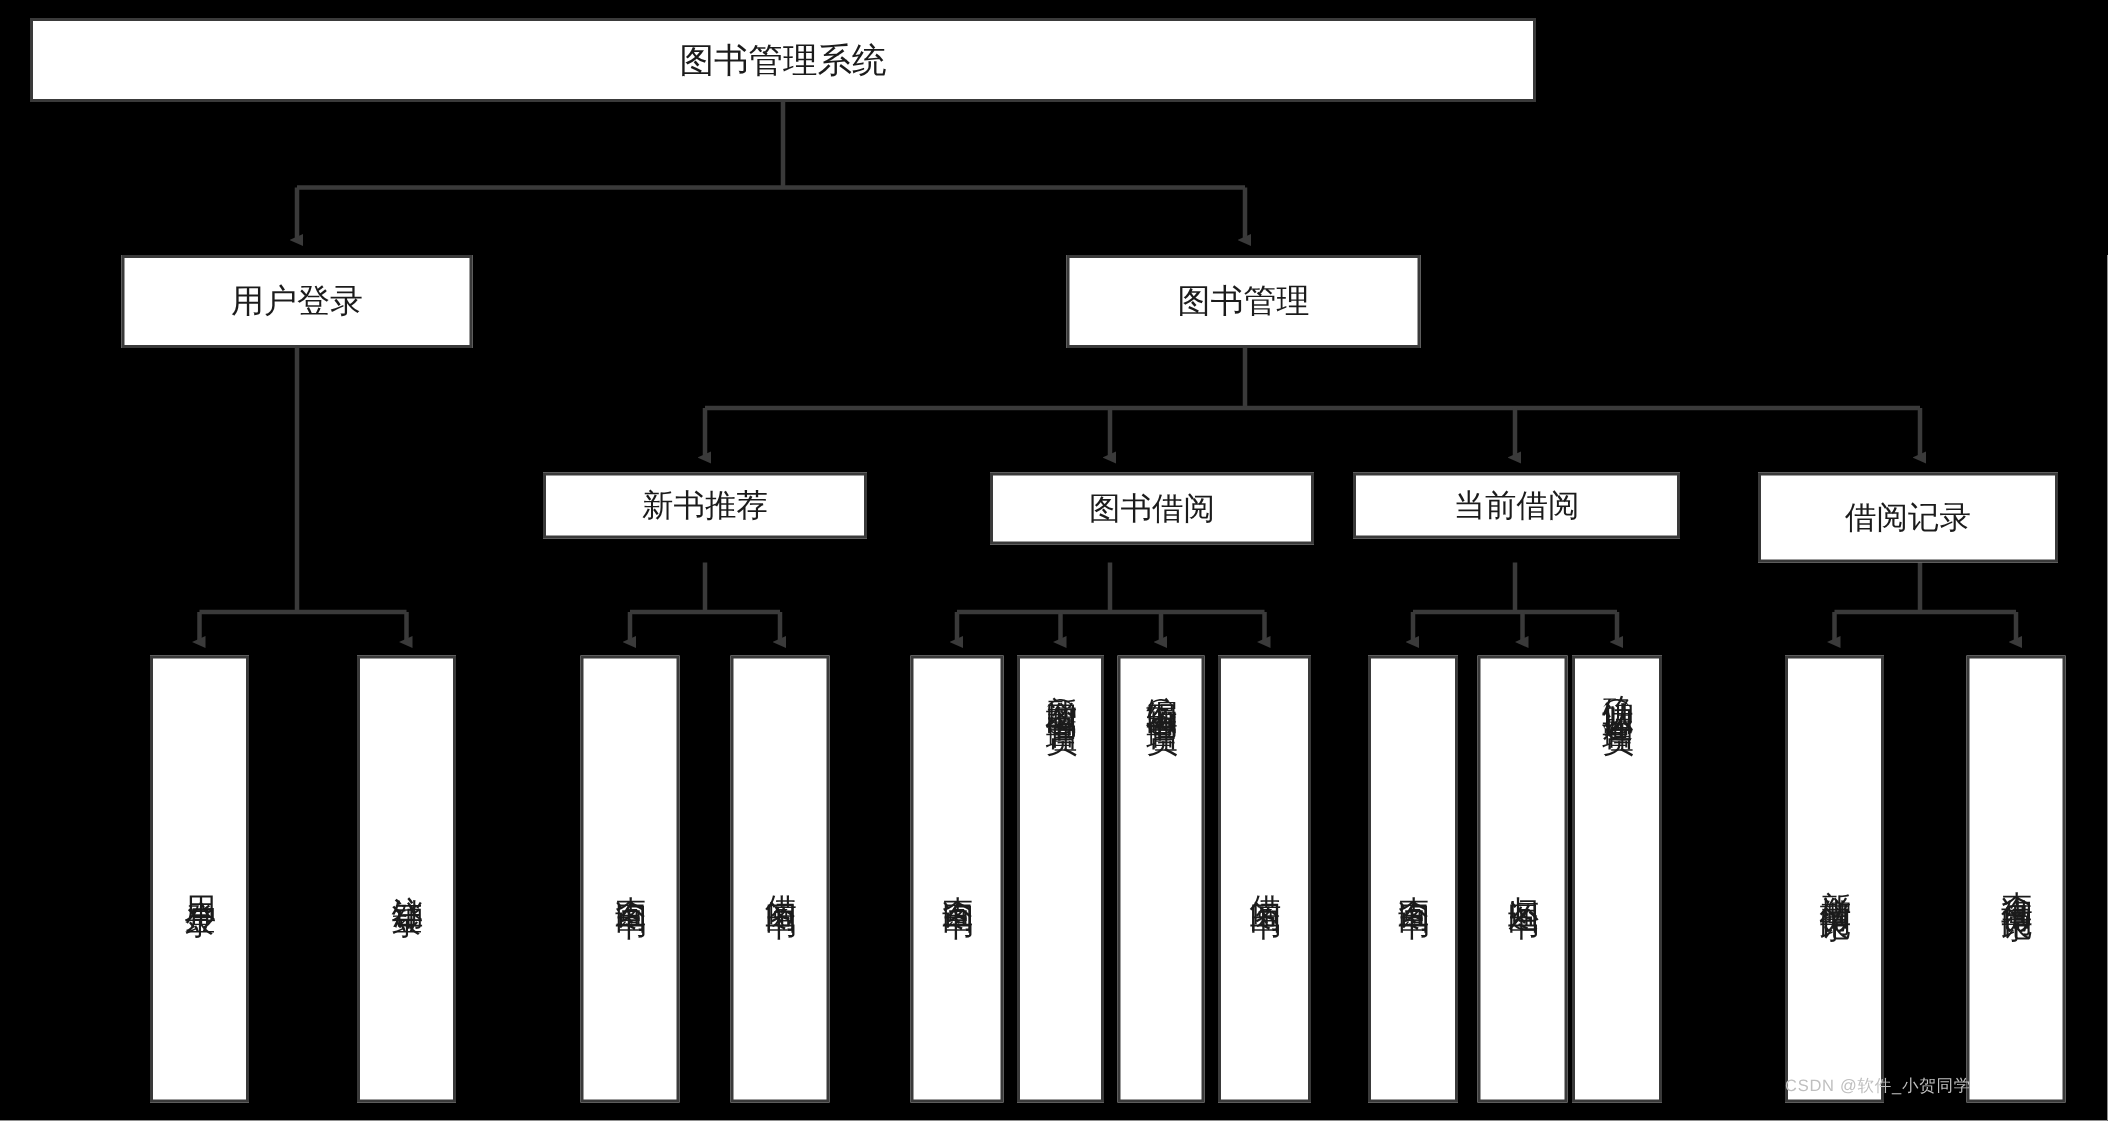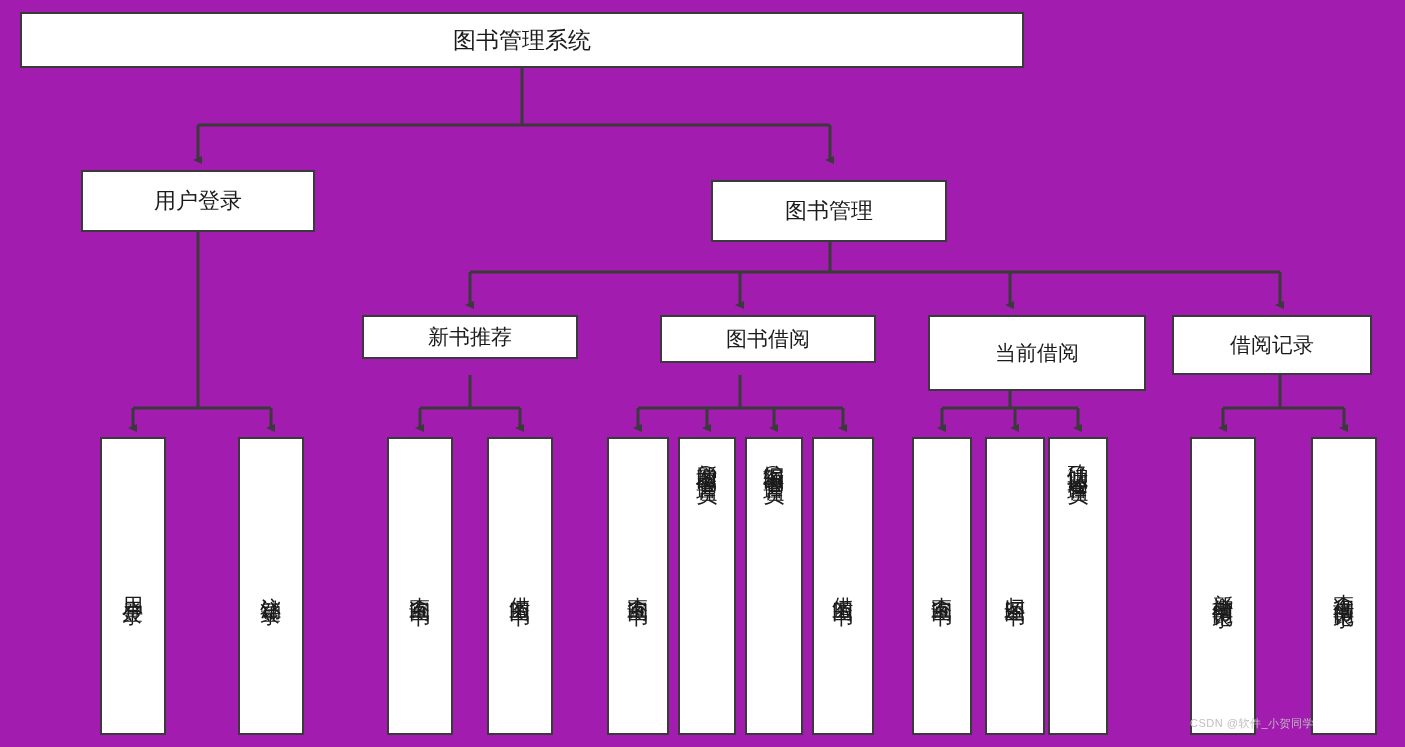--- a/index.html
+++ b/index.html
@@ -7,21 +7,21 @@
     padding: 0;
     background: #ffffff;
   }
   body {
     font-family: "Liberation Sans", "DejaVu Sans", sans-serif;
   }
   #canvas {
     position: relative;
     width: 1405px;
     height: 747px;
-    background: #a21caf;
+    background: #000000;
     overflow: hidden;
   }
   #edges {
     position: absolute;
     left: 0;
     top: 0;
     width: 1405px;
     height: 747px;
   }
   .node {
@@ -125,33 +125,33 @@
   </svg>
 
   <div class="node root" style="left:20px; top:12px; width:1004px; height:56px;">
     <span>图书管理系统</span>
   </div>
 
   <div class="node level2" style="left:81px; top:170px; width:234px; height:62px;">
     <span>用户登录</span>
   </div>
 
-  <div class="node level2" style="left:711px; top:180px; width:236px; height:62px;">
+  <div class="node level2" style="left:711px; top:170px; width:236px; height:62px;">
     <span>图书管理</span>
   </div>
 
   <div class="node level3" style="left:362px; top:315px; width:216px; height:44px;">
     <span>新书推荐</span>
   </div>
 
   <div class="node level3" style="left:660px; top:315px; width:216px; height:48px;">
     <span>图书借阅</span>
   </div>
 
-  <div class="node level3" style="left:902px; top:315px; width:218px; height:76px;margin-left:26px;">
+  <div class="node level3" style="left:902px; top:315px; width:218px; height:44px;">
     <span>当前借阅</span>
   </div>
 
   <div class="node level3" style="left:1172px; top:315px; width:200px; height:60px;">
     <span>借阅记录</span>
   </div>
 
   <div class="node leaf centered" style="left:100px; top:437px; width:66px; height:298px;">
     <span class="vlabel">用户登录</span>
   </div>

